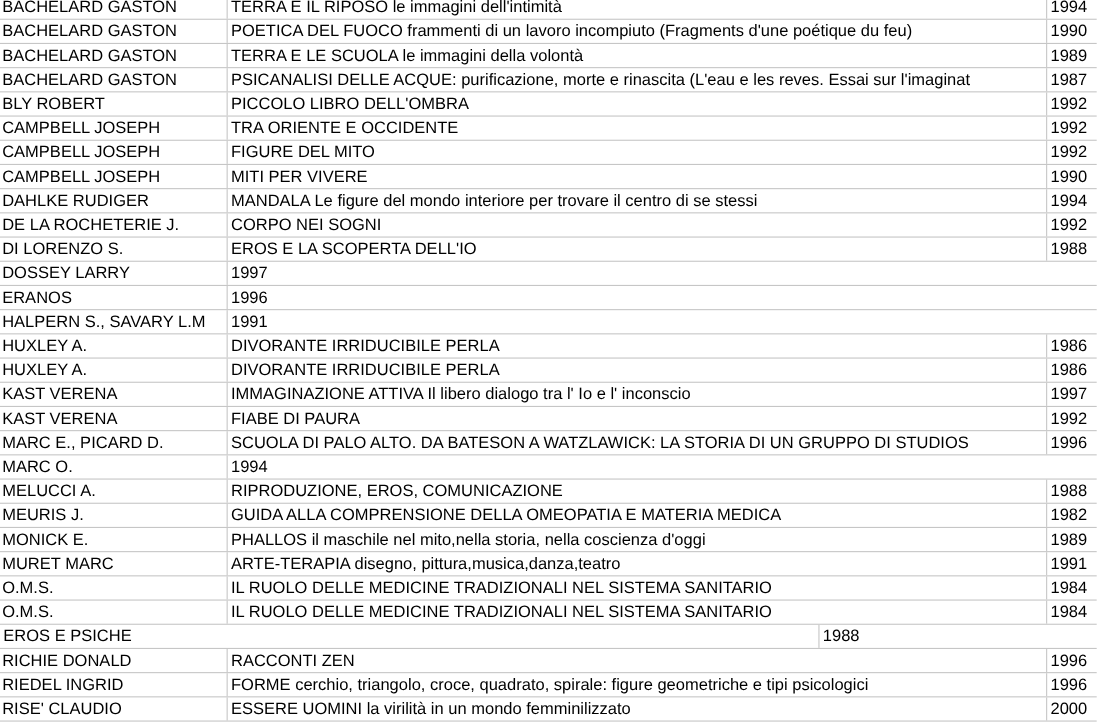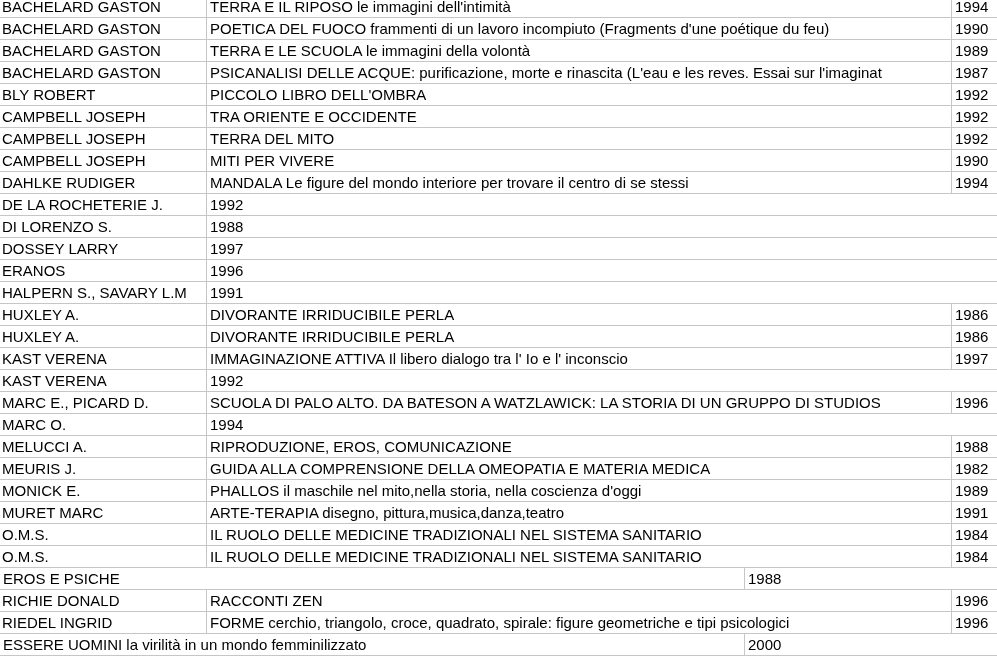--- a/index.html
+++ b/index.html
@@ -76,39 +76,41 @@
       <div class="cell c-title">PICCOLO LIBRO DELL'OMBRA</div>
       <div class="cell c-year">1992</div>
     </div>
     <div class="row">
       <div class="cell c-author">CAMPBELL JOSEPH</div>
       <div class="cell c-title">TRA ORIENTE E OCCIDENTE</div>
       <div class="cell c-year">1992</div>
     </div>
     <div class="row">
       <div class="cell c-author">CAMPBELL JOSEPH</div>
-      <div class="cell c-title">TERRA DEL MITO</div>
+      <div class="cell c-title">FIGURE DEL MITO</div>
       <div class="cell c-year">1992</div>
     </div>
     <div class="row">
       <div class="cell c-author">CAMPBELL JOSEPH</div>
       <div class="cell c-title">MITI PER VIVERE</div>
       <div class="cell c-year">1990</div>
     </div>
     <div class="row">
       <div class="cell c-author">DAHLKE RUDIGER</div>
       <div class="cell c-title">MANDALA  Le figure del mondo interiore per trovare il centro di se stessi</div>
       <div class="cell c-year">1994</div>
     </div>
     <div class="row">
       <div class="cell c-author">DE LA ROCHETERIE J.</div>
+      <div class="cell c-title">CORPO NEI SOGNI</div>
       <div class="cell c-year">1992</div>
     </div>
     <div class="row">
       <div class="cell c-author">DI LORENZO S.</div>
+      <div class="cell c-title">EROS E LA SCOPERTA DELL'IO</div>
       <div class="cell c-year">1988</div>
     </div>
     <div class="row">
       <div class="cell c-author">DOSSEY LARRY</div>
       <div class="cell c-year">1997</div>
     </div>
     <div class="row">
       <div class="cell c-author">ERANOS</div>
       <div class="cell c-year">1996</div>
     </div>
@@ -126,20 +128,21 @@
       <div class="cell c-title">DIVORANTE IRRIDUCIBILE PERLA</div>
       <div class="cell c-year">1986</div>
     </div>
     <div class="row">
       <div class="cell c-author">KAST VERENA</div>
       <div class="cell c-title">IMMAGINAZIONE ATTIVA  Il libero dialogo tra l' Io e l' inconscio</div>
       <div class="cell c-year">1997</div>
     </div>
     <div class="row">
       <div class="cell c-author">KAST VERENA</div>
+      <div class="cell c-title">FIABE DI PAURA</div>
       <div class="cell c-year">1992</div>
     </div>
     <div class="row">
       <div class="cell c-author">MARC E., PICARD D.</div>
       <div class="cell c-title">SCUOLA DI PALO ALTO. DA BATESON A WATZLAWICK: LA STORIA DI UN GRUPPO DI STUDIOS</div>
       <div class="cell c-year">1996</div>
     </div>
     <div class="row">
       <div class="cell c-author">MARC O.</div>
       <div class="cell c-year">1994</div>
@@ -182,16 +185,17 @@
       <div class="cell c-author">RICHIE DONALD</div>
       <div class="cell c-title">RACCONTI ZEN</div>
       <div class="cell c-year">1996</div>
     </div>
     <div class="row">
       <div class="cell c-author">RIEDEL INGRID</div>
       <div class="cell c-title">FORME  cerchio, triangolo, croce, quadrato, spirale: figure geometriche e tipi psicologici</div>
       <div class="cell c-year">1996</div>
     </div>
     <div class="row">
+      <div class="cell c-author">RISE' CLAUDIO</div>
       <div class="cell c-title">ESSERE UOMINI la virilità in un mondo femminilizzato</div>
       <div class="cell c-year">2000</div>
     </div>
   </div>
 
 </body></html>

